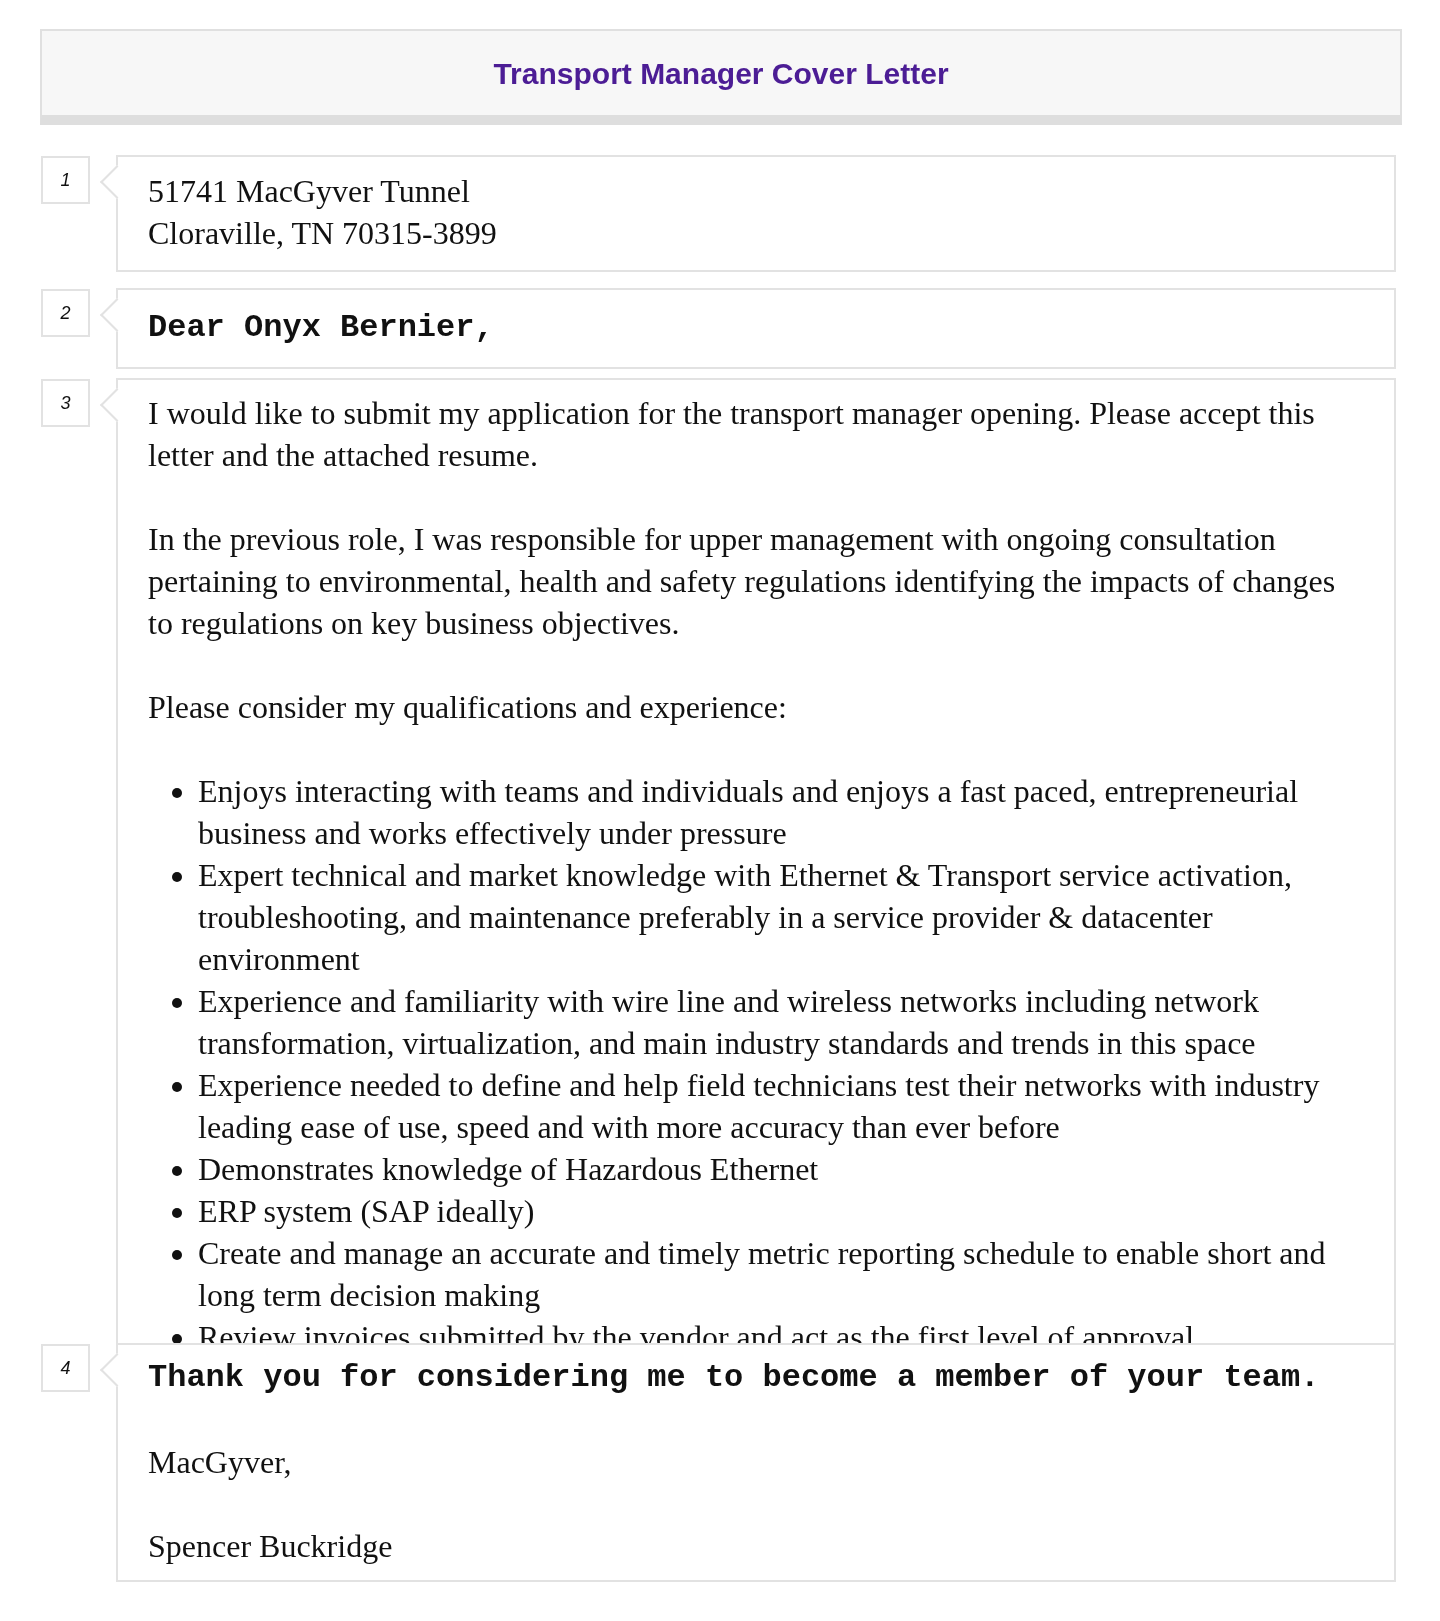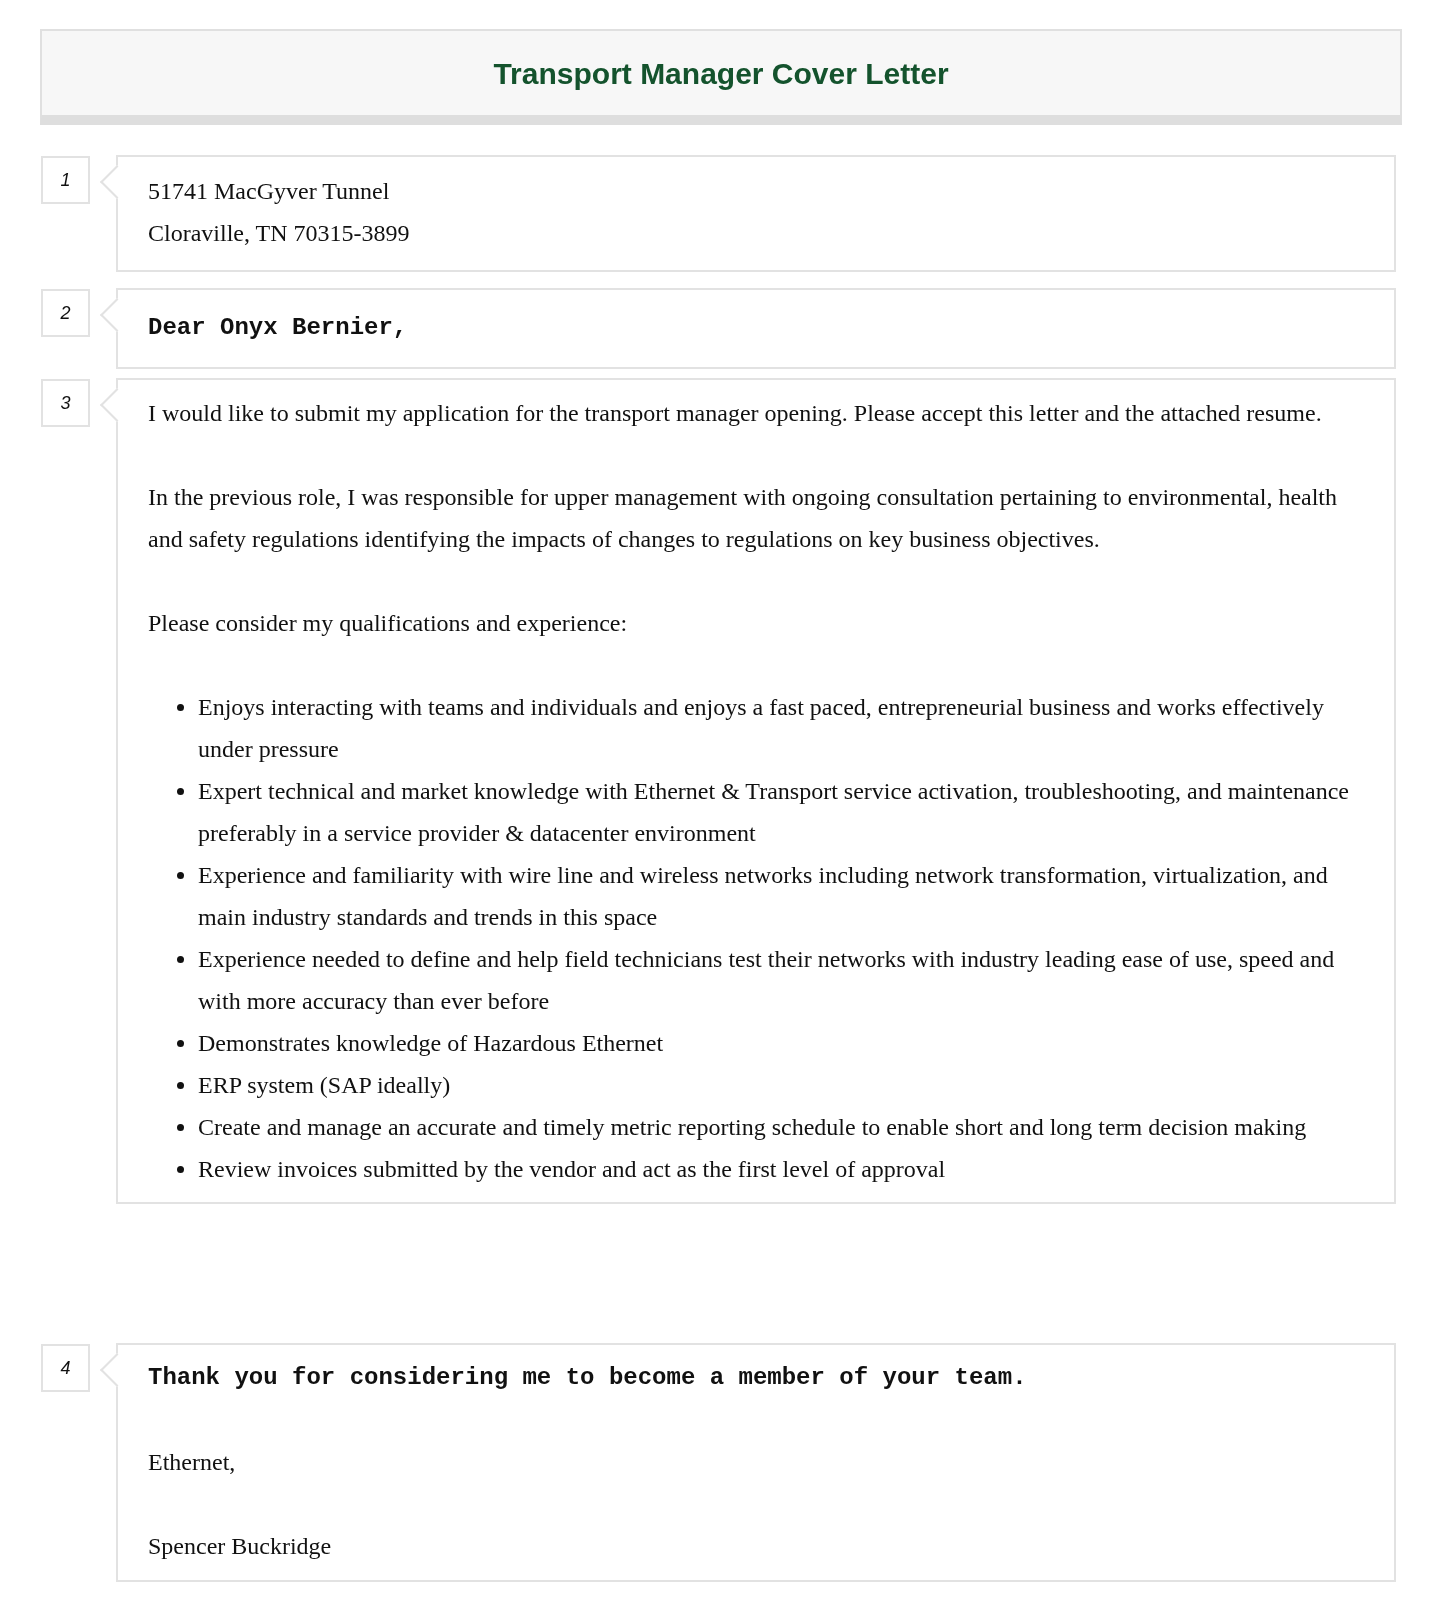--- a/index.html
+++ b/index.html
@@ -21,21 +21,21 @@
     border-bottom: 10px solid #dedede;
     display: flex;
     align-items: center;
     justify-content: center;
   }
   .header h1 {
     margin: 0;
     font-family: "Liberation Sans", sans-serif;
     font-weight: bold;
     font-size: 30px;
-    color: #14532d;
+    color: #4c1d95;
     position: relative;
     top: 1px;
   }
   .section {
     position: absolute;
     left: 0;
     width: 1440px;
   }
   .num {
     position: absolute;
@@ -55,21 +55,21 @@
   }
   .box {
     position: absolute;
     left: 116px;
     top: 0;
     width: 1280px;
     border: 2px solid #e2e2e2;
     background: #fff;
     box-sizing: border-box;
     padding: 12px 30px 12px 30px;
-    font-size: 24px;
+    font-size: 32px;
     line-height: 42px;
   }
   .box::before {
     content: "";
     position: absolute;
     left: -13px;
     top: 13px;
     width: 22px;
     height: 22px;
     background: #fff;
@@ -121,16 +121,16 @@
       <li>Create and manage an accurate and timely metric reporting schedule to enable short and long term decision making</li>
       <li>Review invoices submitted by the vendor and act as the first level of approval</li>
     </ul>
   </div>
 </div>
 
 <div class="section" style="top:1343px;">
   <div class="num">4</div>
   <div class="box" style="padding-bottom:13px;">
     <p class="bold">Thank you for considering me to become a member of your team.</p>
-    <p>Ethernet,</p>
+    <p>MacGyver,</p>
     <p>Spencer Buckridge</p>
   </div>
 </div>
 
 </body></html>

